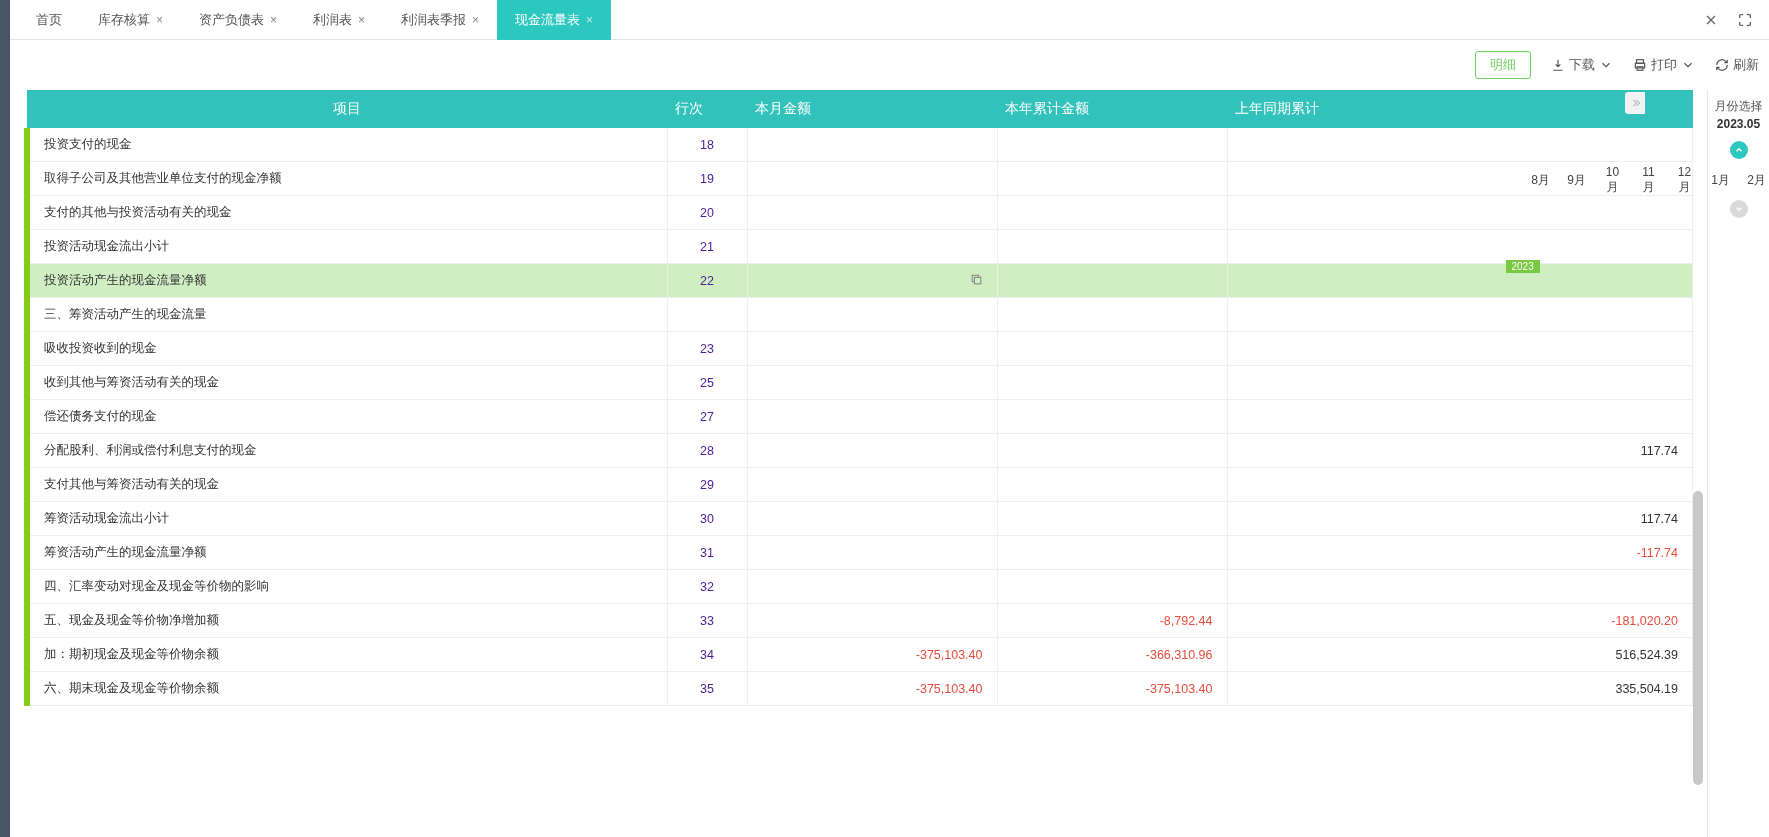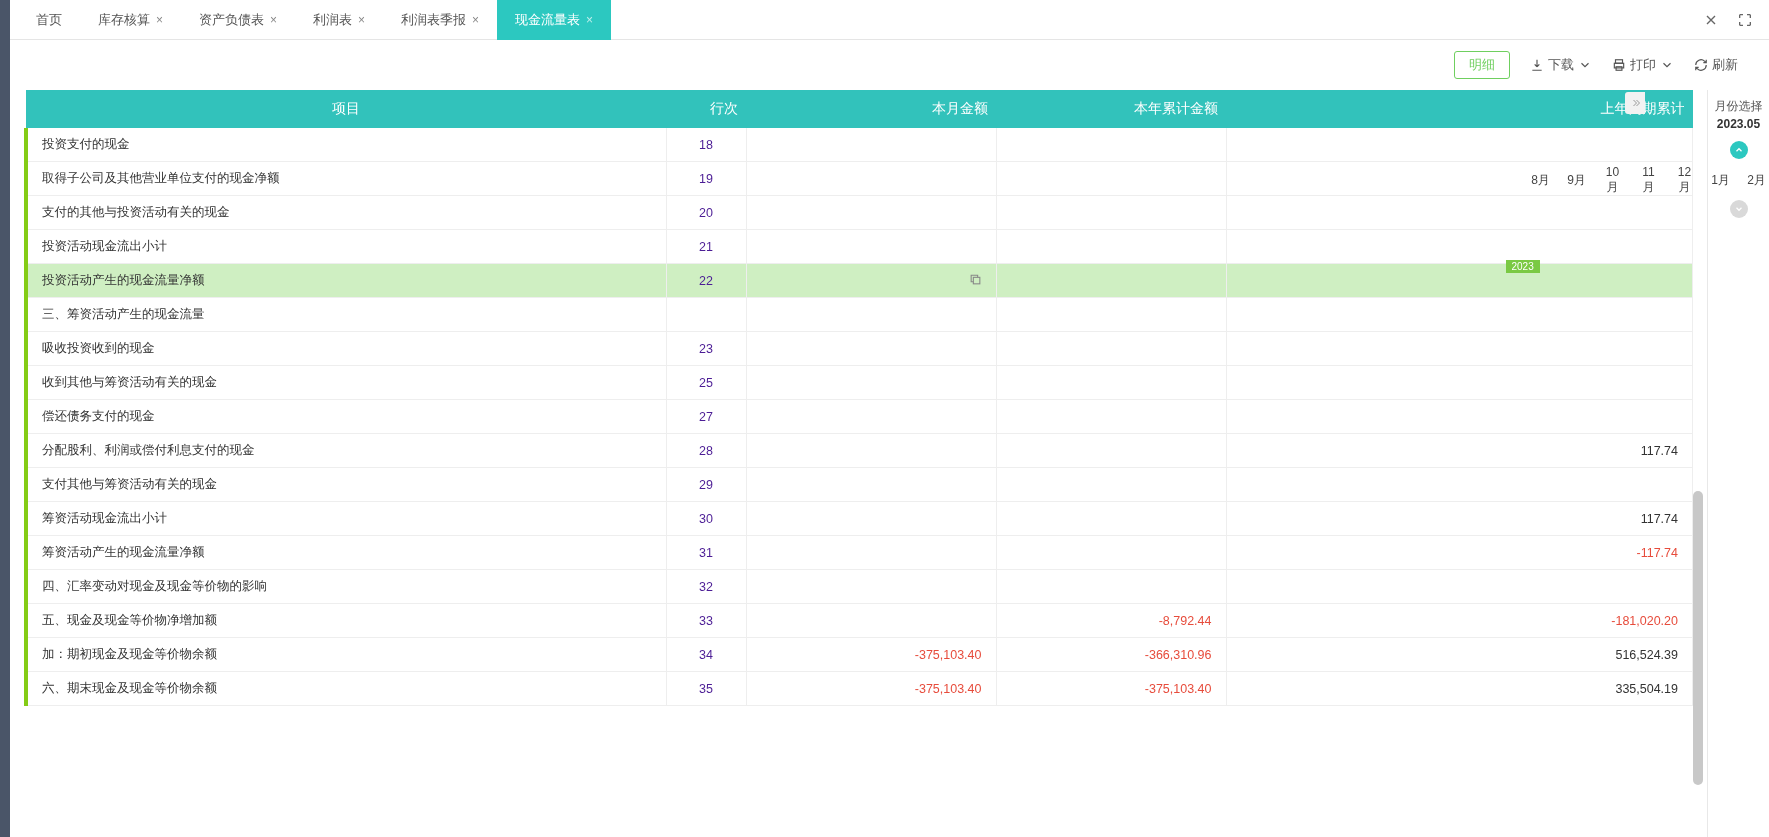--- a/index.html
+++ b/index.html
@@ -6,34 +6,34 @@
 body { font-family: "Microsoft YaHei", Arial, sans-serif; font-size: 13px; color: #333; background: #fff; overflow: hidden; }
 .app { display: flex; flex-direction: column; height: 837px; width: 1769px; position: relative; }
 .left-strip { position: absolute; left: 0; top: 0; width: 10px; height: 100%; background: #4a5568; }
 .tabs-bar { display: flex; align-items: center; height: 40px; padding-left: 18px; background: #fff; border-bottom: 1px solid #e5e5e5; }
 .tab { display: flex; align-items: center; padding: 0 18px; height: 40px; font-size: 13px; color: #555; cursor: pointer; }
 .tab.active { background: #2cc8c0; color: #fff; }
 .tab .close { margin-left: 6px; font-size: 12px; opacity: 0.7; }
 .tabs-right { margin-left: auto; display: flex; align-items: center; padding-right: 16px; gap: 18px; }
 .icon-btn { cursor: pointer; color: #666; display: inline-flex; align-items: center; }
 .icon-btn svg { width: 16px; height: 16px; }
-.toolbar { display: flex; justify-content: flex-end; align-items: center; height: 50px; padding: 0 31px 0 24px; gap: 20px; margin-left: 10px; }
+.toolbar { display: flex; justify-content: flex-end; align-items: center; height: 50px; padding: 0 10px 0 24px; gap: 20px; margin-left: 10px; }
 .btn-outline { border: 1px solid #6fcf5f; color: #6fcf5f; background: #fff; padding: 4px 14px; border-radius: 3px; cursor: pointer; font-size: 13px; }
 .tb-link { display: inline-flex; align-items: center; gap: 4px; color: #555; cursor: pointer; font-size: 13px; }
 .tb-link svg { width: 14px; height: 14px; }
 .content-area { display: flex; flex: 1; margin-left: 10px; position: relative; overflow: hidden; }
 .table-wrap { flex: 1; padding: 0 14px 14px 14px; overflow: hidden; position: relative; }
 .table { width: 100%; border-collapse: collapse; table-layout: fixed; }
-.table th { background: #32c2bb; color: #fff; font-weight: normal; padding: 10px 8px; text-align: right; font-size: 14px; }
+.table th { background: #32c2bb; color: #fff; font-weight: normal; padding: 10px 8px; text-align: left; font-size: 14px; }
 .table th:first-child { width: 640px; text-align: center; }
 .table th:nth-child(2) { width: 80px; }
 .table th:nth-child(3) { width: 250px; }
 .table th:nth-child(4) { width: 230px; }
 .table td { border-bottom: 1px solid #eee; border-right: 1px solid #eee; padding: 8px 14px; height: 32px; font-size: 12.5px; }
-.table td:first-child { border-left: 4px solid #84cc16; margin-top: 27px; }
+.table td:first-child { border-left: 6px solid #84cc16; margin-top: 27px; }
 .table td.c-item { color: #333; }
 .table td.c-row { text-align: center; color: #4c1d95; }
 .table td.c-amt { text-align: right; color: #333; }
 .table td.neg { color: #e74c3c; }
 .table tr.hl td { background: #cfefc2; }
 .copy-icon { float: right; color: #888; cursor: pointer; }
 .copy-icon svg { width: 13px; height: 13px; }
 .collapse-handle { position: absolute; right: 62px; top: 2px; width: 20px; height: 22px; background: #f2f2f2; border-radius: 3px 0 0 3px; display: flex; align-items: center; justify-content: center; cursor: pointer; color: #999; z-index: 5; }
 .collapse-handle svg { width: 12px; height: 12px; }
 .side-panel { width: 62px; border-left: 1px solid #e8e8e8; background: #fff; display: flex; flex-direction: column; align-items: center; font-size: 12px; }

